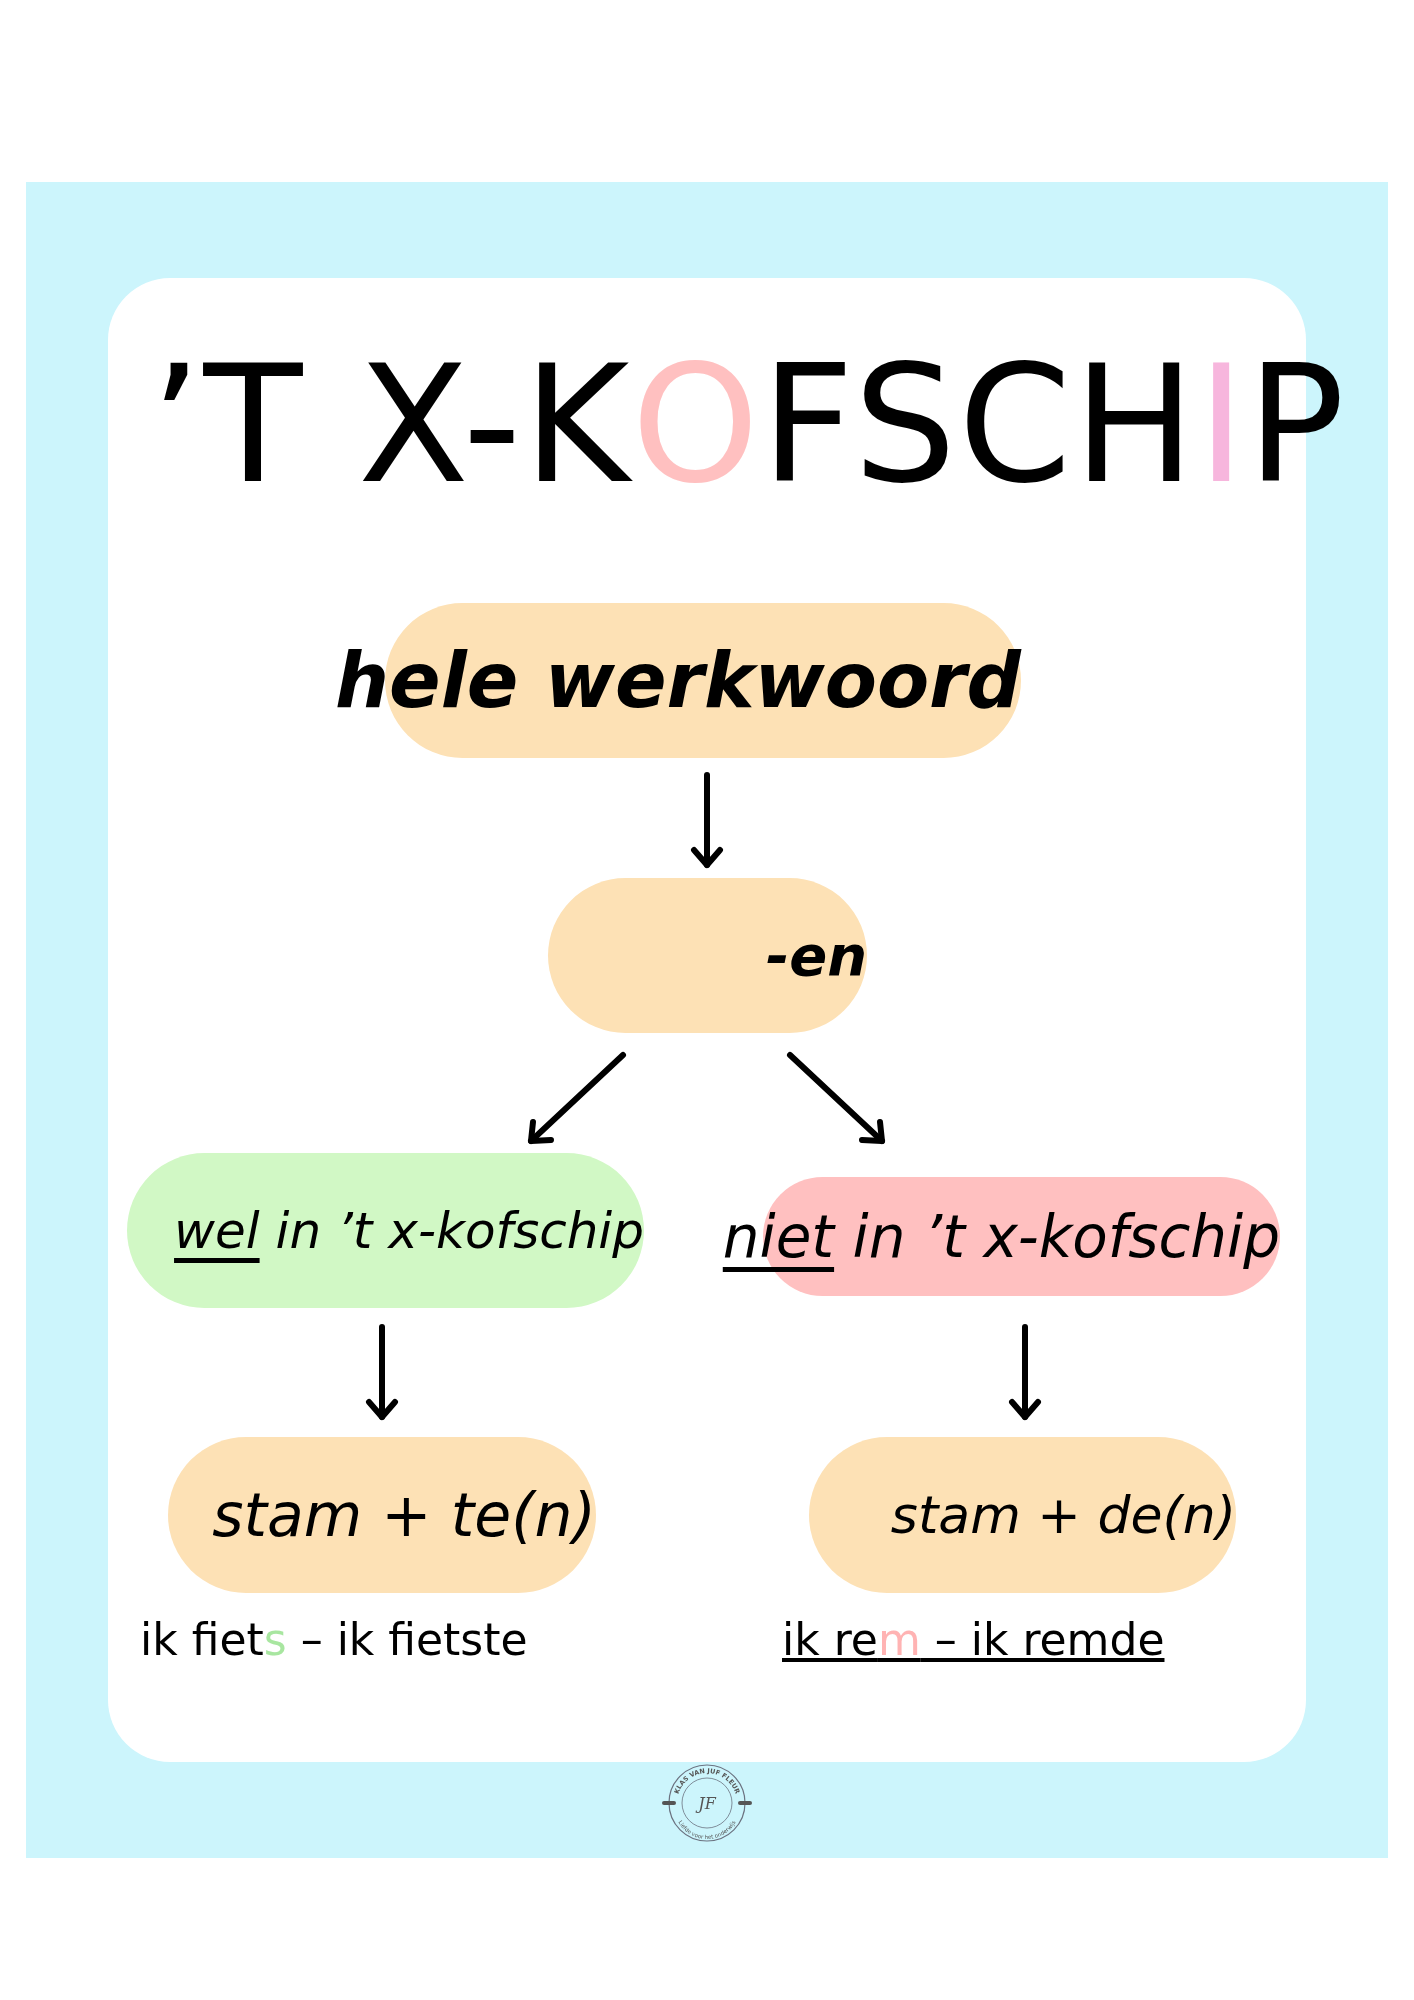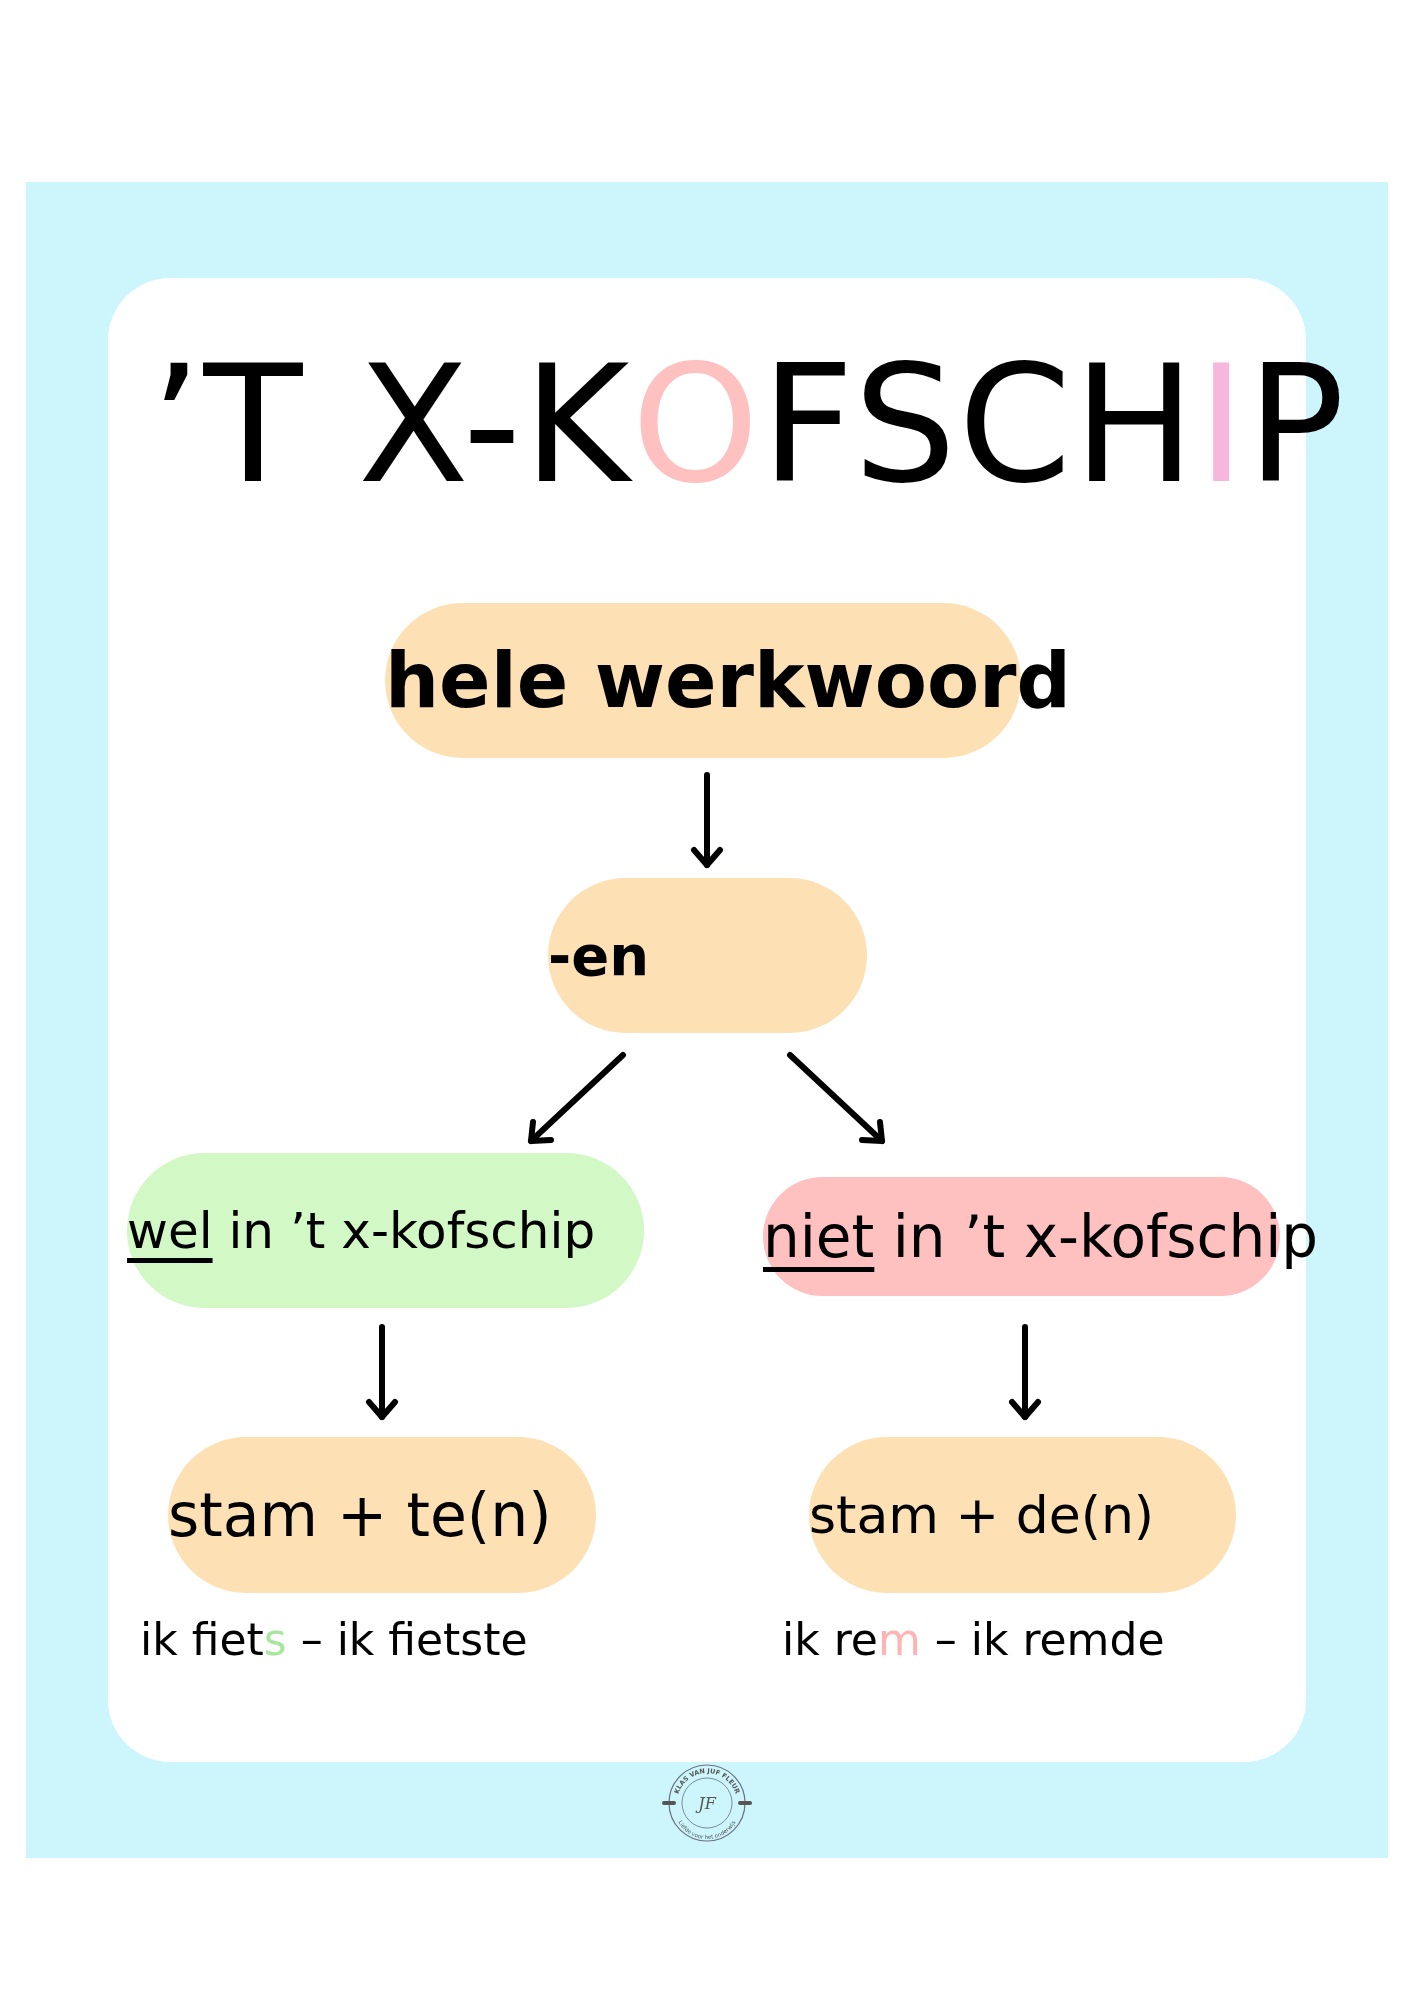--- a/index.html
+++ b/index.html
@@ -3,22 +3,22 @@
 <meta charset="utf-8">
 <style>
   html, body { margin:0; padding:0; }
   body { width:1414px; height:2000px; background:#ffffff; position:relative; overflow:hidden;
          font-family:"DejaVu Sans", sans-serif; color:#000; }
   .frame { position:absolute; left:26px; top:182px; width:1362px; height:1676px; background:#ccf5fc; }
   .card { position:absolute; left:108px; top:278px; width:1198px; height:1484px; background:#ffffff; border-radius:62px; }
   .title { position:absolute; left:150px; top:340px; width:1114px; height:170px; text-align:right;
            font-family:"DejaVu Sans", sans-serif; font-size:162px; line-height:170px; letter-spacing:2px; white-space:nowrap; }
   .title span { display:inline-block; }
-  .pill { position:absolute; display:flex; align-items:center; justify-content:flex-start; border-radius:78px;
-          font-family:"DejaVu Sans", sans-serif; white-space:nowrap; }
+  .pill { position:absolute; display:flex; align-items:center; justify-content:flex-end; border-radius:78px;
+          font-family:"DejaVu Sans", sans-serif; white-space:nowrap;font-style:italic; }
   .pill.peach { background:#fde1b5; }
   .pill.green { background:#d1f8c5; }
   .pill.red { background:#ffc0c0; }
   .pill .txt u { text-decoration-thickness:5px; text-underline-offset:10px; }
   .caption { position:absolute; font-family:"DejaVu Sans", sans-serif; font-size:44px; white-space:nowrap; text-align:left;margin-top:6px; }
   svg.arrows { position:absolute; left:0; top:0; width:1414px; height:2000px; pointer-events:none; }
   .logo { position:absolute; left:660px; top:1756px; width:94px; height:94px; }
 </style>
 </head>
 <body>
@@ -51,21 +51,21 @@
 </div>
 
 <div class="pill peach" style="left:809px; top:1437px; width:427px; height:156px; font-size:52px;">
   <span class="txt">stam + de(n)</span>
 </div>
 
 <div class="caption" style="left:140px; top:1608px; width:484px;">
   <span>ik fiet</span><span style="color:#a8e6a0">s</span><span> – ik fietste</span>
 </div>
 
-<div class="caption" style="left:782px; top:1608px; width:484px;">
+<div class="caption" style="left:782px; top:1608px; width:484px;text-decoration:underline;">
   <span>ik re</span><span style="color:#ffb3b3">m</span><span> – ik remde</span>
 </div>
 
 <svg class="arrows" viewBox="0 0 1414 2000">
   <g stroke="#000" stroke-width="6" stroke-linecap="round" stroke-linejoin="round" fill="none">
     <g>
       <line x1="707" y1="775" x2="707" y2="865"></line>
       <polyline points="694,850 707,865 720,850"></polyline>
     </g>
     <g>

